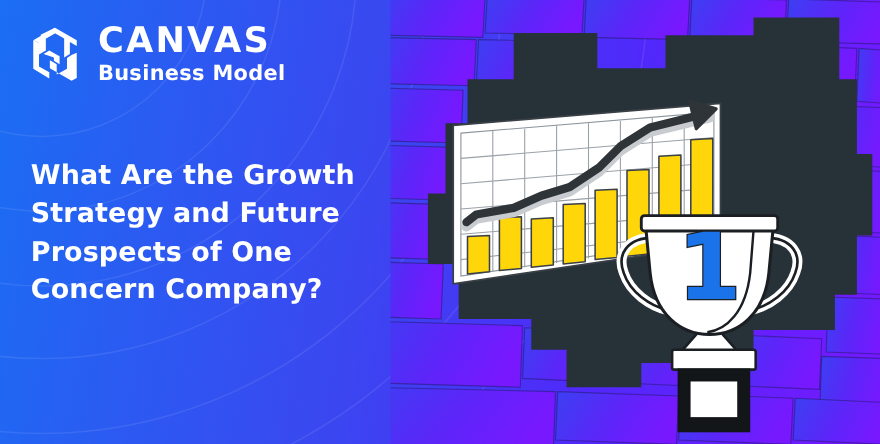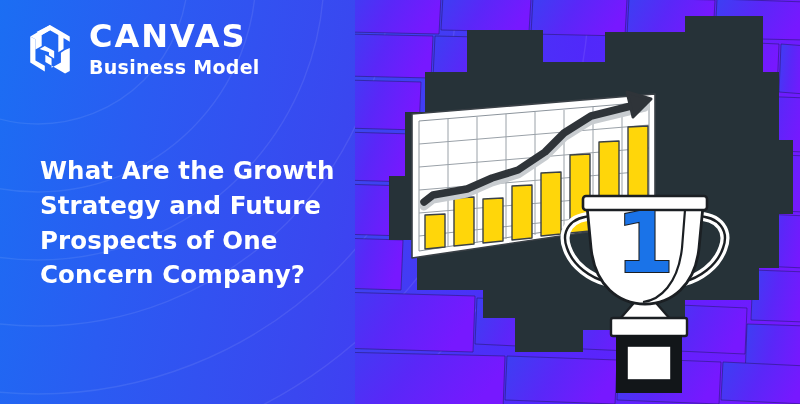--- a/index.html
+++ b/index.html
@@ -95,21 +95,21 @@
     line-height: 1;
     margin-top: 6px;
     font-family: "DejaVu Sans", "Liberation Sans", sans-serif;
   }
 
   .headline {
     position: absolute;
     top: 142px;
     left: 28px;
     width: 345px;
-    margin: 12px;
+    margin: 0;
     color: #ffffff;
     font-size: 24.5px;
     font-weight: bold;
     line-height: 1.42;
     letter-spacing: 0.1px;
     font-family: "DejaVu Sans", "Liberation Sans", sans-serif;
   }
 </style>
 </head>
 <body>

